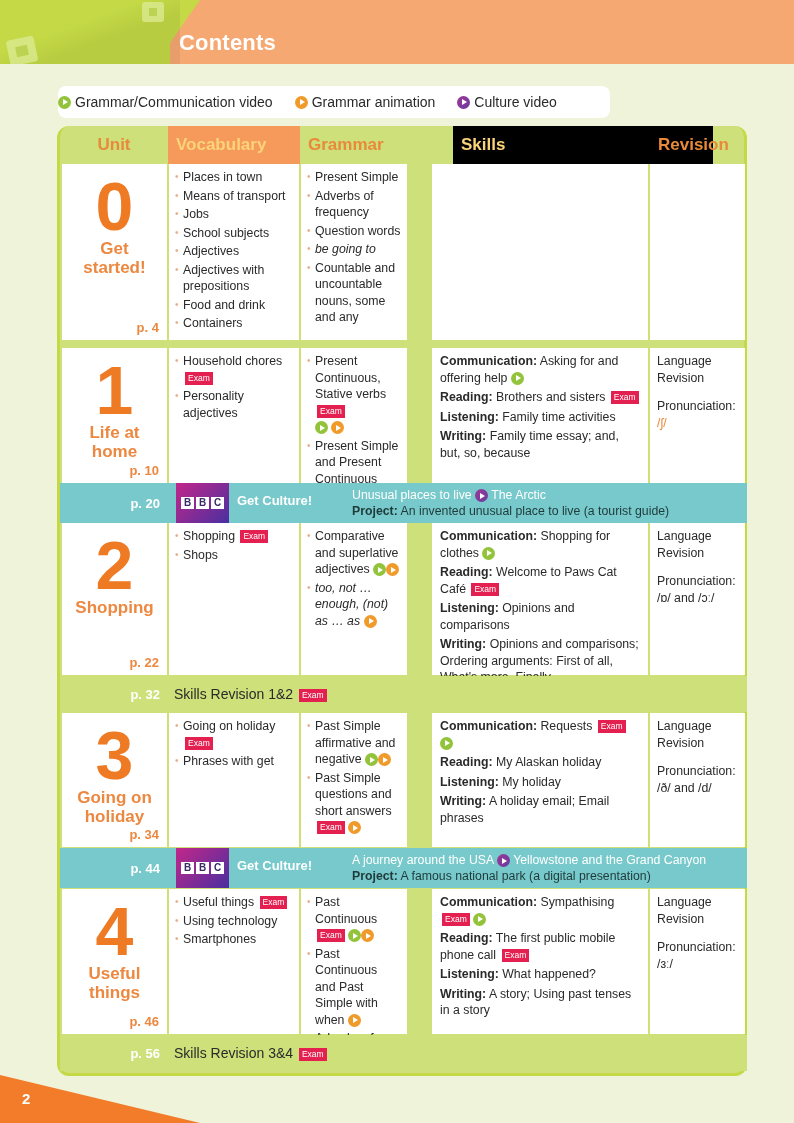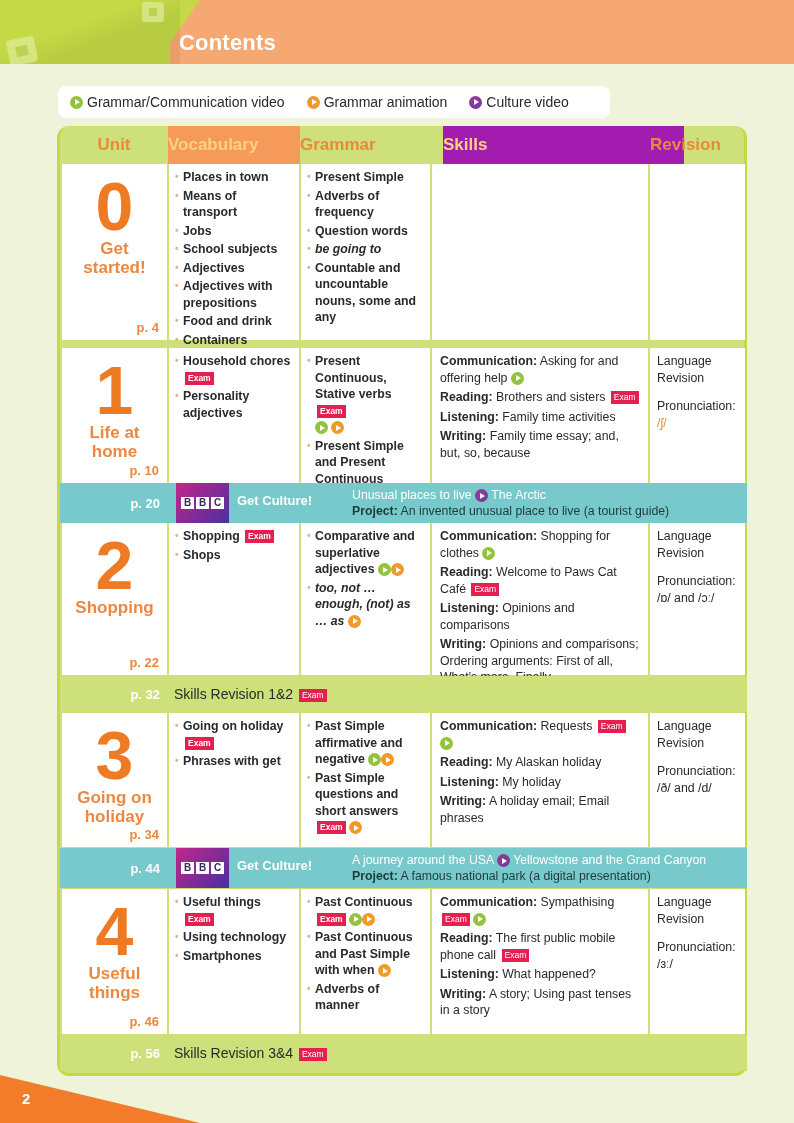--- a/index.html
+++ b/index.html
@@ -7,52 +7,52 @@
   body { background: #eef3da; font-family: "Liberation Sans", sans-serif; color: #2a2a2a; position: relative; }
 
   .header { position: absolute; left: 0; top: 0; width: 794px; height: 64px; background: #f6a872; overflow: hidden; }
   .header .green { position: absolute; left: -40px; top: 0; width: 240px; height: 64px; background: #c4d945; transform: skewX(-35deg); transform-origin: top left; }
   .header .green2 { position: absolute; left: 0; top: 0; width: 170px; height: 64px; background: #c4d945; }
   .header .shade { position: absolute; left: 0; top: 0; width: 180px; height: 64px; background: linear-gradient(160deg, rgba(255,255,255,0.0) 40%, rgba(0,0,0,0.06) 60%); }
   .sq { position: absolute; border-radius: 3px; background: rgba(220,235,150,0.75); }
   .sq .in { position: absolute; left: 30%; top: 30%; width: 40%; height: 40%; background: rgba(180,205,70,0.8); }
   .title { position: absolute; left: 179px; top: 30px; color: #fff; font-weight: bold; font-size: 22px; letter-spacing: 0.2px; }
 
-  .legend { position: absolute; left: 58px; top: 86px; width: 552px; height: 32px; background: #fff; border-radius: 8px; display: flex; align-items: center; padding-left: 12px; gap: 22px; font-size: 14px; }
+  .legend { position: absolute; left: 58px; top: 86px; width: 552px; height: 32px; background: #fff; border-radius: 8px; display: flex; align-items: center; padding-left: 0; gap: 22px; font-size: 14px; }
   .legend .item { display: flex; align-items: center; gap: 4px; }
 
   .play { display: inline-block; width: 13px; height: 13px; border-radius: 50%; position: relative; vertical-align: middle; }
   .play::after { content: ""; position: absolute; left: 5px; top: 3.5px; border-left: 5px solid #fff; border-top: 3px solid transparent; border-bottom: 3px solid transparent; }
   .play.green { background: #93c33a; }
   .play.orange { background: #f09a2a; }
   .play.purple { background: linear-gradient(135deg, #9c3a96, #6a3aa0); }
 
   .exam { display: inline-block; background: #e3204f; color: #fff; font-size: 8.5px; padding: 1px 3px; line-height: 11px; vertical-align: middle; margin-left: 2px; }
 
   .table { position: absolute; left: 57px; top: 126px; width: 690px; height: 950px; background: #cde07a; border-radius: 12px; border: 3px solid #c4d945; border-top: none; }
-  .hdr { position: absolute; top: 0; height: 38px; font-weight: bold; font-size: 17px; display: flex; align-items: center; }
+  .hdr { position: absolute; top: 0; height: 38px; font-weight: bold; font-size: 17px; display: flex; align-items: center; padding-left: 8px; }
   .hdr.unit { left: 0; width: 108px; justify-content: center; color: #e88a3a; padding-left: 0; }
   .hdr.voc { left: 108px; width: 132px; background: #f59a5a; color: #fbd37a; }
   .hdr.gram { left: 240px; width: 158px; color: #e88a3a; }
-  .hdr.skills { left: 383px; width: 241px; background: #a21caf; color: #fbd37a; }
+  .hdr.skills { left: 393px; width: 260px; background: #000000; color: #fbd37a; }
   .hdr.rev { left: 590px; width: 97px; color: #e88a3a; }
 
   .row { position: absolute; left: 0; width: 687px; }
   .cell { position: absolute; top: 0; bottom: 0; background: #fff; font-size: 12.3px; line-height: 16.5px; padding: 5px 6px; }
   .c-unit { left: 2px; width: 105px; text-align: center; color: #ef7a24; }
   .c-voc { left: 109px; width: 130px; }
-  .c-gram { left: 241px; width: 129px; }
+  .c-gram { left: 241px; width: 106px; }
   .c-skills { left: 372px; width: 216px; padding-left: 8px; }
   .c-rev { left: 590px; width: 95px; padding-left: 7px; }
 
   .bignum { font-size: 68px; font-weight: bold; line-height: 66px; margin-top: 4px; color: #ef7a24; }
   .uname { font-size: 17px; font-weight: bold; line-height: 19px; color: #ec8840; }
   .upage { position: absolute; right: 8px; bottom: 4px; font-size: 13px; font-weight: bold; color: #ec8840; }
 
-  ul { list-style: none; font-weight: bold; }
+  ul { list-style: none; }
   li { position: relative; padding-left: 8px; margin-bottom: 2px; }
   li::before { content: "•"; position: absolute; left: 0; color: #e9b08a; font-size: 10px; }
   .sk p { margin-bottom: 3px; }
   .sk b { font-weight: bold; }
   .ipa { color: #e88a3a; }
 
   .culture { position: absolute; left: 0; width: 687px; height: 40px; background: #77c9cb; }
   .culture .pg { position: absolute; left: 0; width: 106px; top: 0; height: 40px; display: flex; align-items: center; justify-content: flex-end; padding-right: 6px; color: #fff; font-weight: bold; font-size: 13px; }
   .culture .bbc { position: absolute; left: 116px; top: 0; width: 53px; height: 40px; background: linear-gradient(135deg, #c2278a, #4a2fa0); display: flex; align-items: center; justify-content: center; gap: 2px; }
   .culture .bbc span { display: inline-block; width: 13px; height: 12px; background: #fff; color: #3a2a6a; font-size: 10px; font-weight: bold; text-align: center; line-height: 12px; }

